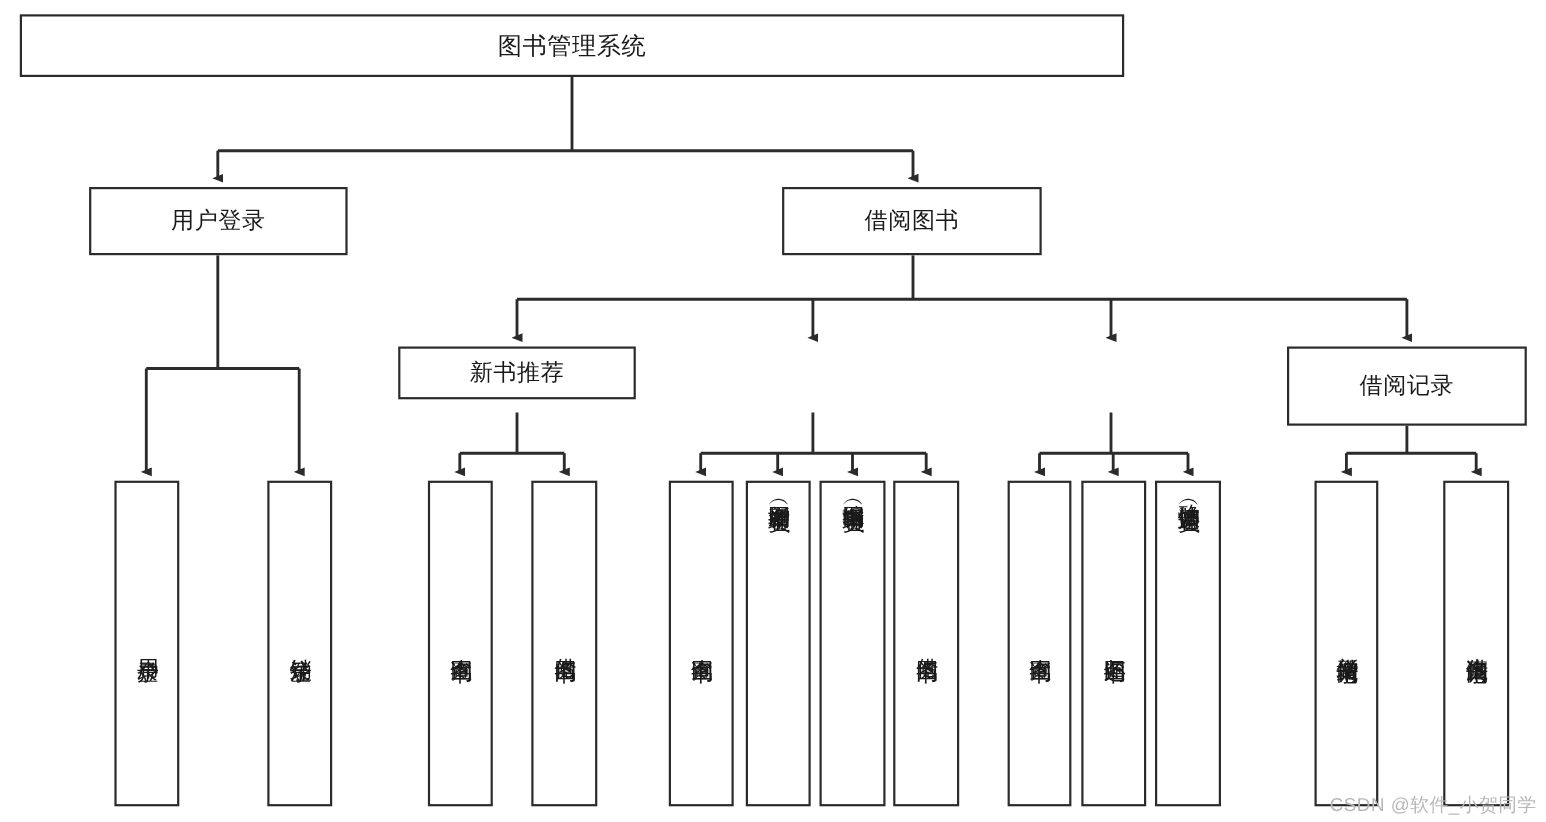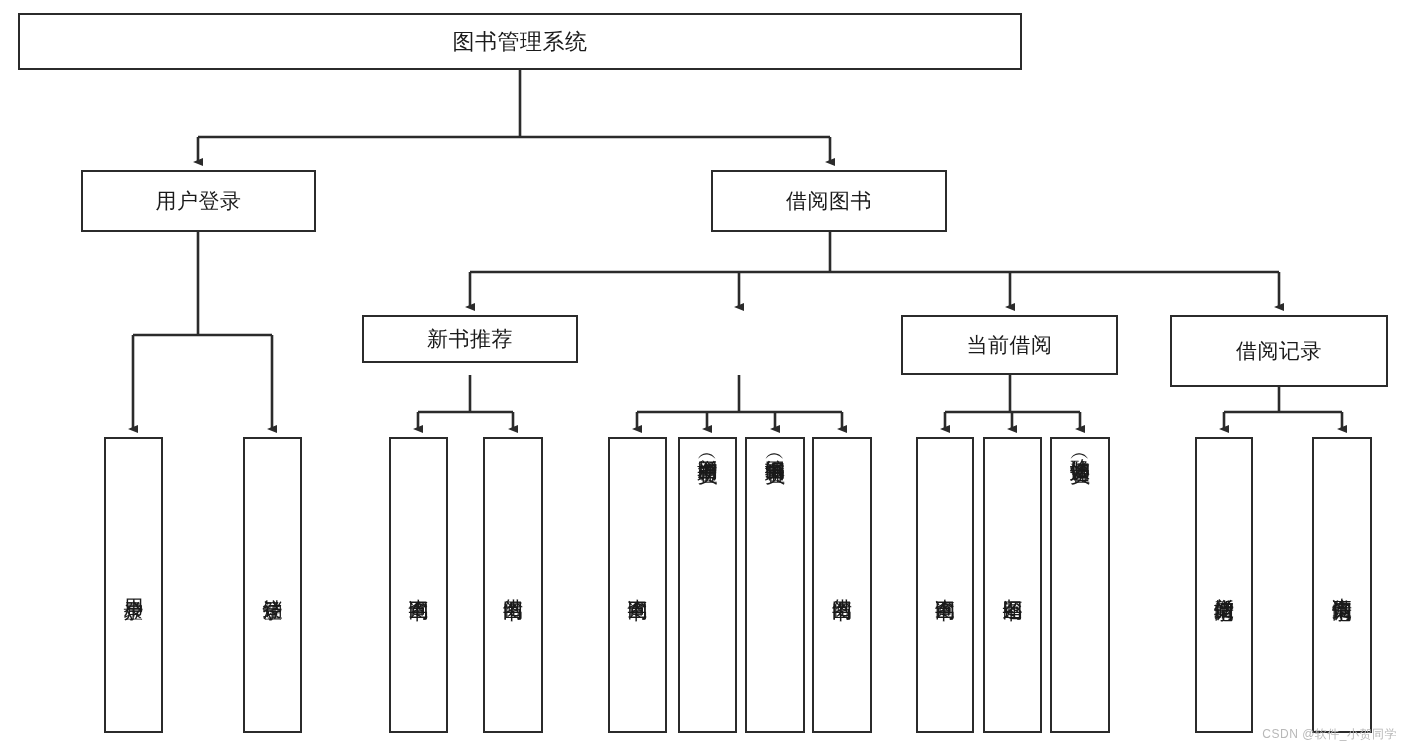--- a/index.html
+++ b/index.html
@@ -68,21 +68,21 @@
   }
   
   .node.vert.center {
     align-items: center;
     padding-top: 0;
   }
   #watermark {
     position: absolute;
     right: 8px;
     bottom: 4px;
-    font-size: 12px;
+    font-size: 17px;
     color: #b8b8b8;
     letter-spacing: 0.5px;
     z-index: 3;
     white-space: nowrap;
   }
 </style>
 </head>
 <body>
 
 <div id="canvas">
@@ -146,23 +146,20 @@
   <div class="node horiz" style="left:81px; top:170px; width:235px; height:62px;">
     <span class="label">用户登录</span>
   </div>
   <div class="node horiz" style="left:711px; top:170px; width:236px; height:62px;">
     <span class="label">借阅图书</span>
   </div>
 
   <div class="node horiz" style="left:362px; top:315px; width:216px; height:48px;">
     <span class="label">新书推荐</span>
   </div>
-  <div class="node horiz" style="left:901px; top:315px; width:217px; height:60px;">
-    <span class="label">当前借阅</span>
-  </div>
   <div class="node horiz" style="left:1170px; top:315px; width:218px; height:72px;">
     <span class="label">借阅记录</span>
   </div>
 
   <div class="node vert center" style="left:104px; top:437px; width:59px; height:296px;">
     <span class="label">用户登录</span>
   </div>
   <div class="node vert center" style="left:243px; top:437px; width:59px; height:296px;">
     <span class="label">注销登录</span>
   </div>

